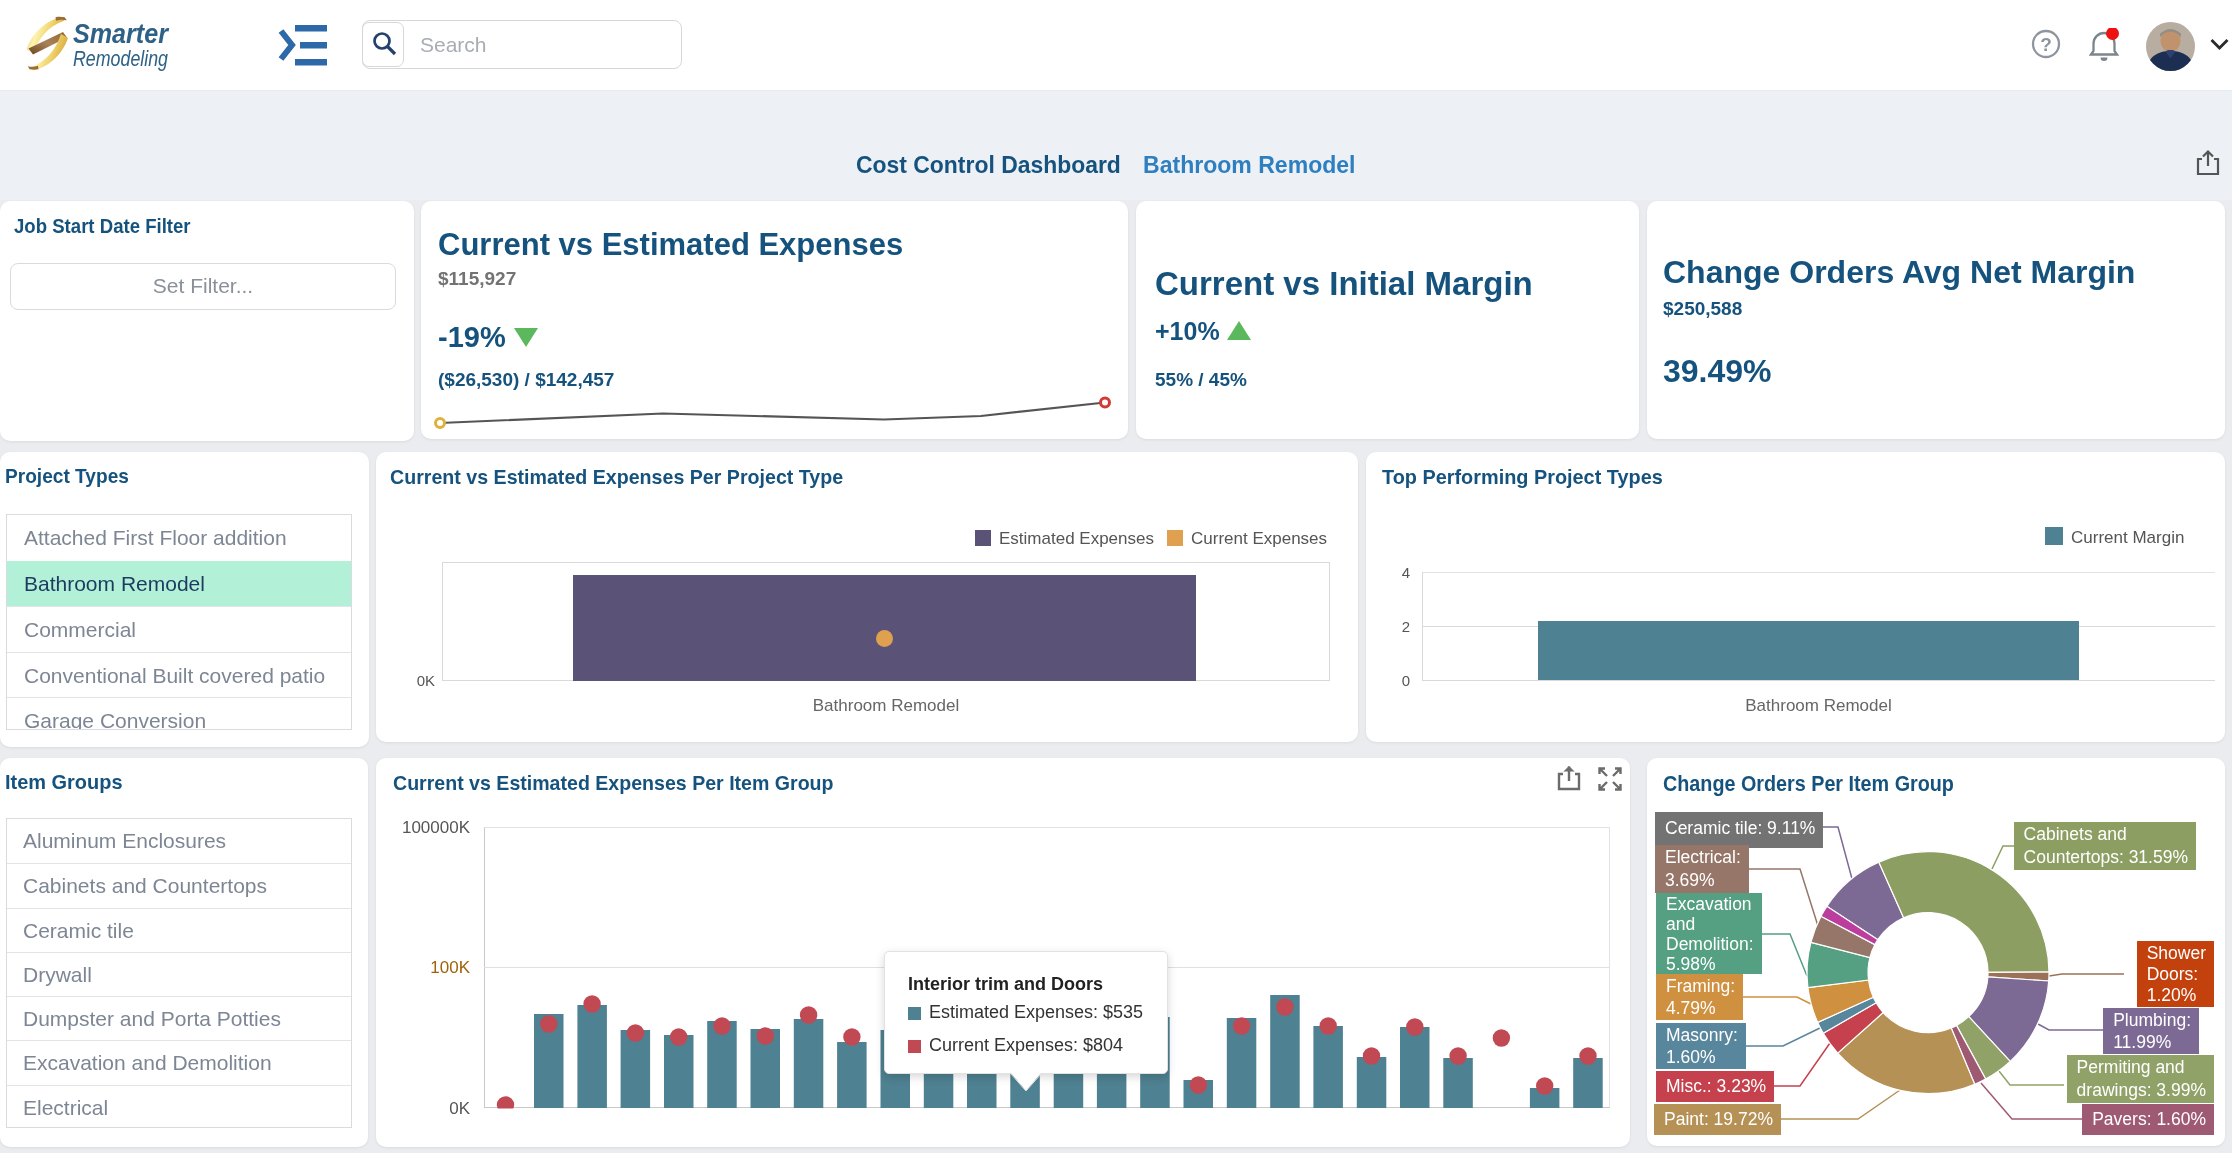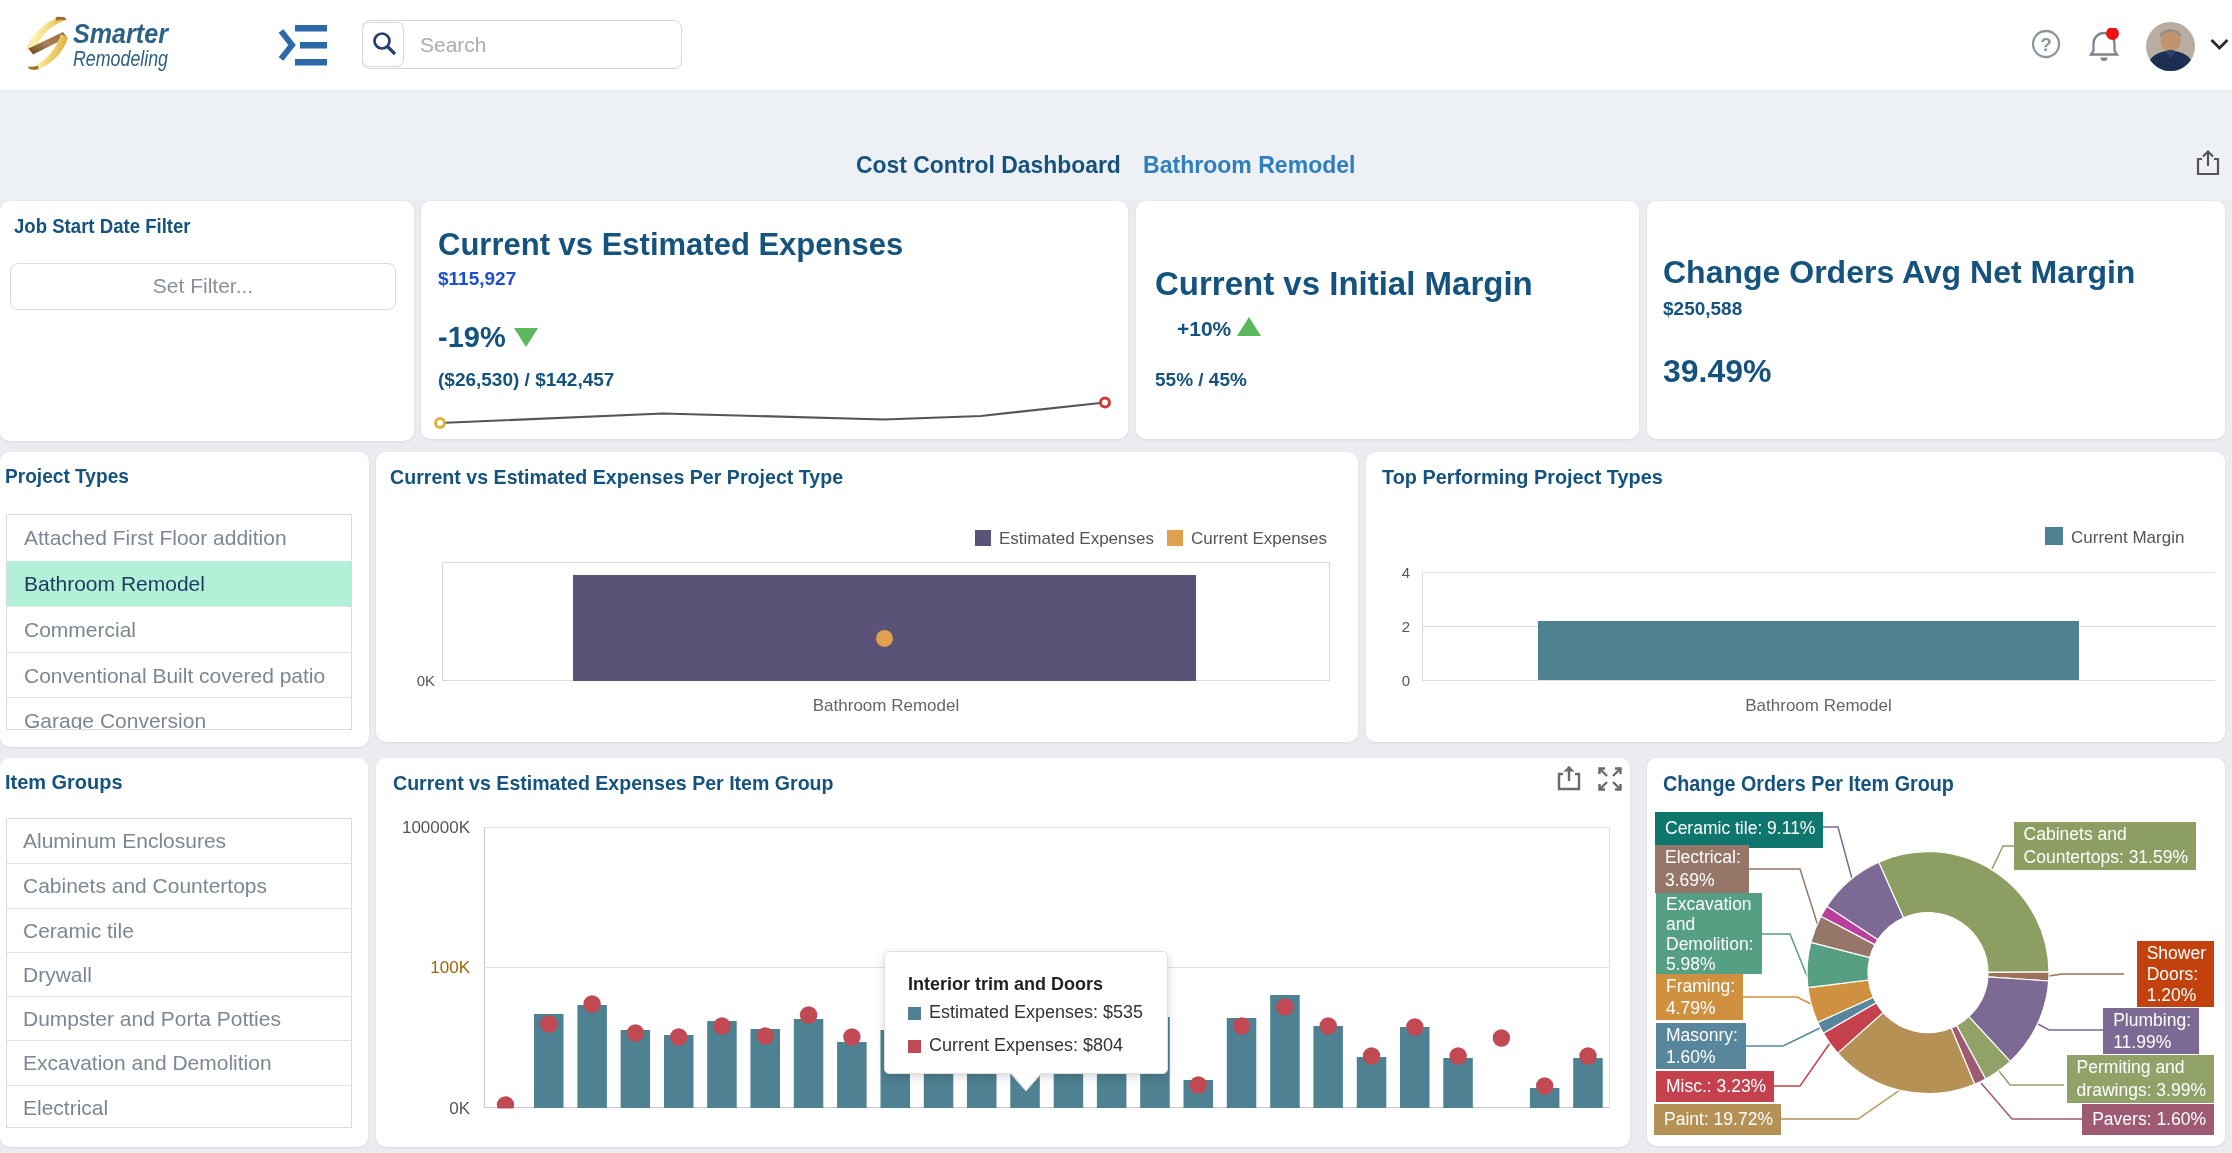--- a/index.html
+++ b/index.html
@@ -93,33 +93,33 @@
   <path d="M8 7.5 L13 2.5 L18 7.5" fill="none" stroke="#555" stroke-width="2.2"></path>
 </svg>
 
 <div class="card" style="left:0;top:201px;width:414px;height:240px;">
   <div class="ct" style="left:14px;top:13px;transform:scaleX(0.885);">Job Start Date Filter</div>
   <div class="abs" style="left:10px;top:62px;width:386px;height:47px;border:1.5px solid #d8dadd;border-radius:8px;text-align:center;line-height:44px;font-size:21px;color:#8a9099;">Set Filter...</div>
 </div>
 
 <div class="card" style="left:421px;top:201px;width:707px;height:238px;">
   <div class="abs" style="left:17px;top:26px;font-size:31px;font-weight:bold;color:#15537e;">Current vs Estimated Expenses</div>
-  <div class="abs" style="left:17px;top:67px;font-size:19px;font-weight:bold;color:#1d4ed8;">$115,927</div>
+  <div class="abs" style="left:17px;top:67px;font-size:19px;font-weight:bold;color:#737373;">$115,927</div>
   <div class="abs" style="left:17px;top:120px;font-size:29px;font-weight:bold;color:#15537e;">-19% <span style="display:inline-block;width:0;height:0;border-left:12px solid transparent;border-right:12px solid transparent;border-top:19px solid #5cb85c;margin-left:0px;"></span></div>
   <div class="abs" style="left:17px;top:168px;font-size:19px;font-weight:bold;color:#15537e;">($26,530) / $142,457</div>
   <svg class="abs" style="left:0;top:192px;" width="707" height="44" viewBox="0 0 707 44">
     <polyline points="19,30 242,20.5 463,26.5 560,23 684,9.5" fill="none" stroke="#555" stroke-width="2.2"></polyline>
     <circle cx="19" cy="30" r="4.5" fill="#fff" stroke="#dcb13e" stroke-width="3"></circle>
     <circle cx="684" cy="9.5" r="4.5" fill="#fff" stroke="#d23b35" stroke-width="3"></circle>
   </svg>
 </div>
 
 <div class="card" style="left:1136px;top:201px;width:503px;height:238px;">
   <div class="abs" style="left:19px;top:64px;font-size:33px;font-weight:bold;color:#15537e;">Current vs Initial Margin</div>
-  <div class="abs" style="left:19px;top:116px;font-size:21px;font-weight:bold;color:#15537e;margin-left:22px;">+10% <span style="display:inline-block;width:0;height:0;border-left:12px solid transparent;border-right:12px solid transparent;border-bottom:19px solid #5cb85c;margin-left:0px;"></span></div>
+  <div class="abs" style="left:19px;top:116px;font-size:25px;font-weight:bold;color:#15537e;">+10% <span style="display:inline-block;width:0;height:0;border-left:12px solid transparent;border-right:12px solid transparent;border-bottom:19px solid #5cb85c;margin-left:0px;"></span></div>
   <div class="abs" style="left:19px;top:168px;font-size:19px;font-weight:bold;color:#15537e;">55% / 45%</div>
 </div>
 
 <div class="card" style="left:1647px;top:201px;width:578px;height:238px;">
   <div class="abs" style="left:16px;top:53px;font-size:32px;font-weight:bold;color:#15537e;">Change Orders Avg Net Margin</div>
   <div class="abs" style="left:16px;top:97px;font-size:19px;font-weight:bold;color:#15537e;">$250,588</div>
   <div class="abs" style="left:16px;top:152px;font-size:32px;font-weight:bold;color:#15537e;text-align:center;">39.49%</div>
 </div>
 
 <div class="card" style="left:0;top:452px;width:369px;height:295px;">
@@ -278,21 +278,21 @@
 <path d="M363.2 303.4 A121.0 121.0 0 0 1 338.6 321.0 L309.5 267.4 A60.0 60.0 0 0 0 321.8 258.6 Z" fill="#90a268" stroke="#fff" stroke-width="1.2"></path>
 <path d="M338.6 321.0 A121.0 121.0 0 0 1 327.7 326.2 L304.2 270.0 A60.0 60.0 0 0 0 309.5 267.4 Z" fill="#9e5a72" stroke="#fff" stroke-width="1.2"></path>
 <path d="M327.7 326.2 A121.0 121.0 0 0 1 190.7 295.1 L236.2 254.5 A60.0 60.0 0 0 0 304.2 270.0 Z" fill="#b59156" stroke="#fff" stroke-width="1.2"></path>
 <path d="M190.7 295.1 A121.0 121.0 0 0 1 176.3 275.3 L229.1 244.7 A60.0 60.0 0 0 0 236.2 254.5 Z" fill="#c4414d" stroke="#fff" stroke-width="1.2"></path>
 <path d="M176.3 275.3 A121.0 121.0 0 0 1 170.7 264.4 L226.3 239.3 A60.0 60.0 0 0 0 229.1 244.7 Z" fill="#58869c" stroke="#fff" stroke-width="1.2"></path>
 <path d="M170.7 264.4 A121.0 121.0 0 0 1 160.9 229.6 L221.5 222.0 A60.0 60.0 0 0 0 226.3 239.3 Z" fill="#cf9040" stroke="#fff" stroke-width="1.2"></path>
 <path d="M160.9 229.6 A121.0 121.0 0 0 1 163.9 184.3 L222.9 199.6 A60.0 60.0 0 0 0 221.5 222.0 Z" fill="#559f82" stroke="#fff" stroke-width="1.2"></path>
 <path d="M163.9 184.3 A121.0 121.0 0 0 1 174.0 158.2 L227.9 186.6 A60.0 60.0 0 0 0 222.9 199.6 Z" fill="#967669" stroke="#fff" stroke-width="1.2"></path>
 <path d="M174.0 158.2 A121.0 121.0 0 0 1 179.8 148.3 L230.8 181.7 A60.0 60.0 0 0 0 227.9 186.6 Z" fill="#bb3d9e" stroke="#fff" stroke-width="1.2"></path>
   </svg>
-  <div class="dlab" style="background:#0f766e;left:8px;top:54px;height:36px;line-height:32px;">Ceramic tile: 9.11%</div>
+  <div class="dlab" style="background:#737373;left:8px;top:54px;height:36px;line-height:32px;">Ceramic tile: 9.11%</div>
   <div class="dlab" style="background:#967669;left:8px;top:87px;height:48px;line-height:23px;padding-top:1px;">Electrical:<br>3.69%</div>
   <div class="dlab" style="background:#559f82;left:9px;top:135px;height:81px;line-height:20px;padding-top:1px;">Excavation<br>and<br>Demolition:<br>5.98%</div>
   <div class="dlab" style="background:#cf9040;left:9px;top:216px;height:46px;line-height:22px;padding-top:1px;">Framing:<br>4.79%</div>
   <div class="dlab" style="background:#58869c;left:9px;top:265px;height:46px;line-height:22px;padding-top:1px;">Masonry:<br>1.60%</div>
   <div class="dlab" style="background:#c4414d;left:9px;top:313px;height:31px;line-height:31px;">Misc.: 3.23%</div>
   <div class="dlab" style="background:#b59156;left:7px;top:346px;height:31px;line-height:31px;">Paint: 19.72%</div>
   <div class="dlab" style="background:#8d9e63;right:29px;top:64px;height:48px;line-height:23px;padding-top:1px;">Cabinets and<br>Countertops: 31.59%</div>
   <div class="dlab" style="background:#c2410c;right:11px;top:183px;height:66px;line-height:21px;padding-top:2px;">Shower<br>Doors:<br>1.20%</div>
   <div class="dlab" style="background:#7d6a94;right:26px;top:250px;height:46px;line-height:22px;padding-top:1px;">Plumbing:<br>11.99%</div>
   <div class="dlab" style="background:#90a268;right:11px;top:297px;height:48px;line-height:23px;padding-top:1px;">Permiting and<br>drawings: 3.99%</div>

